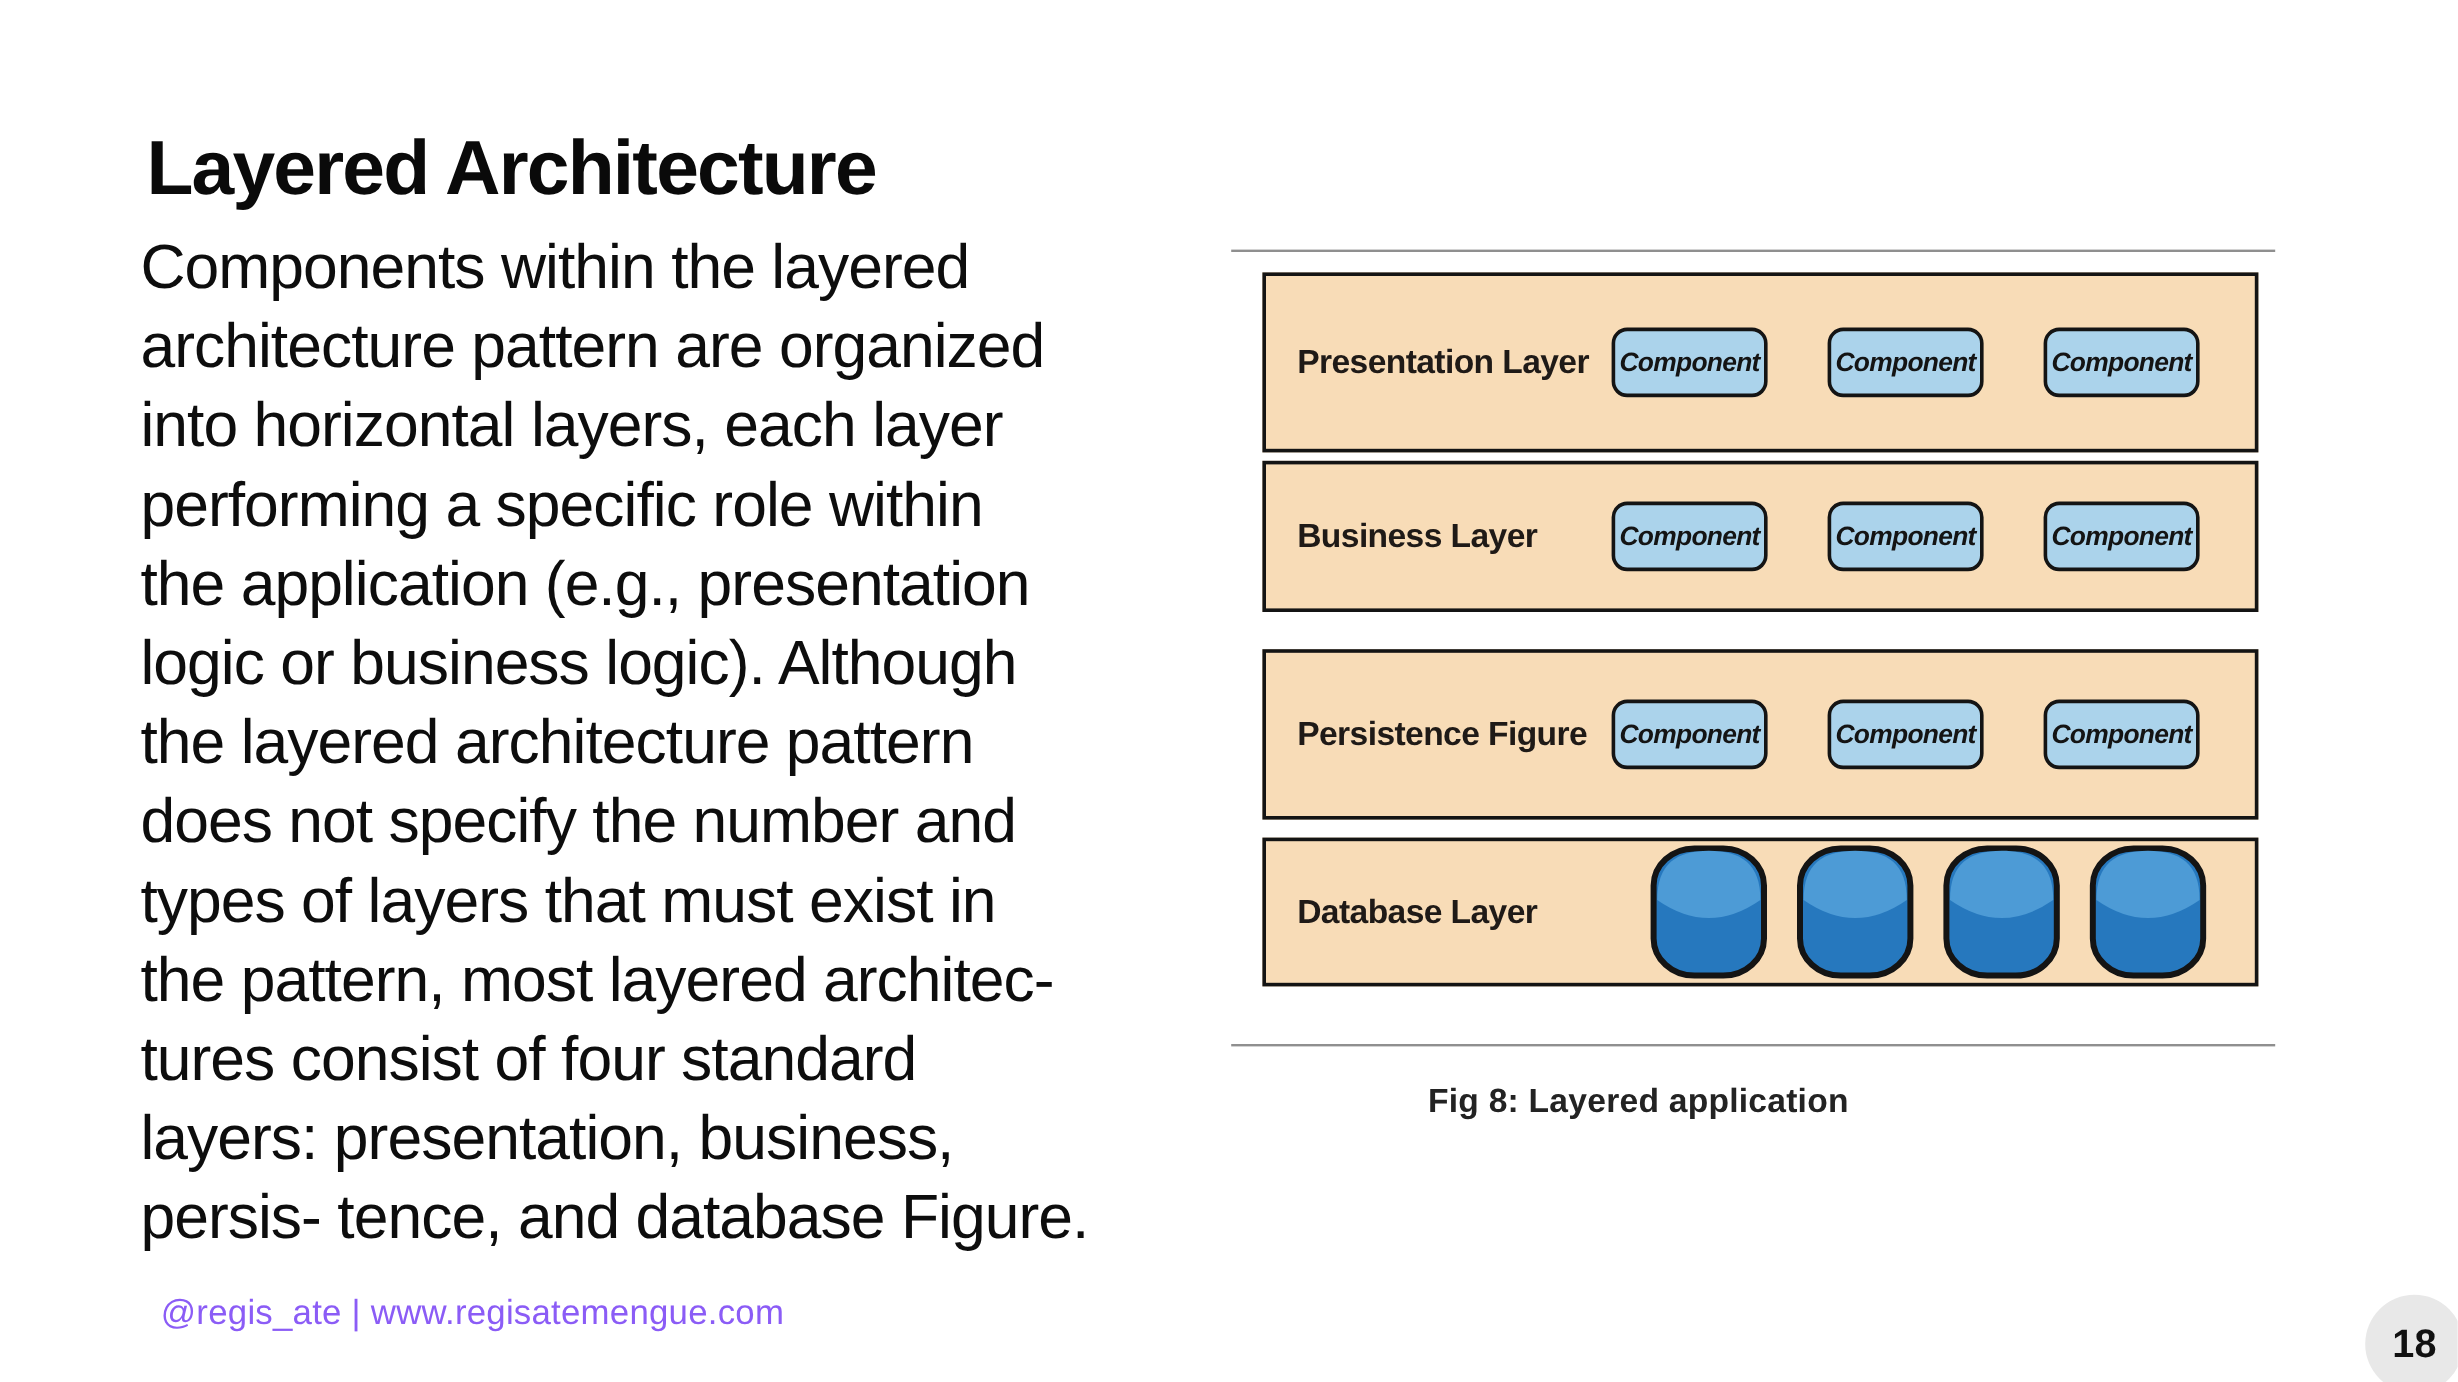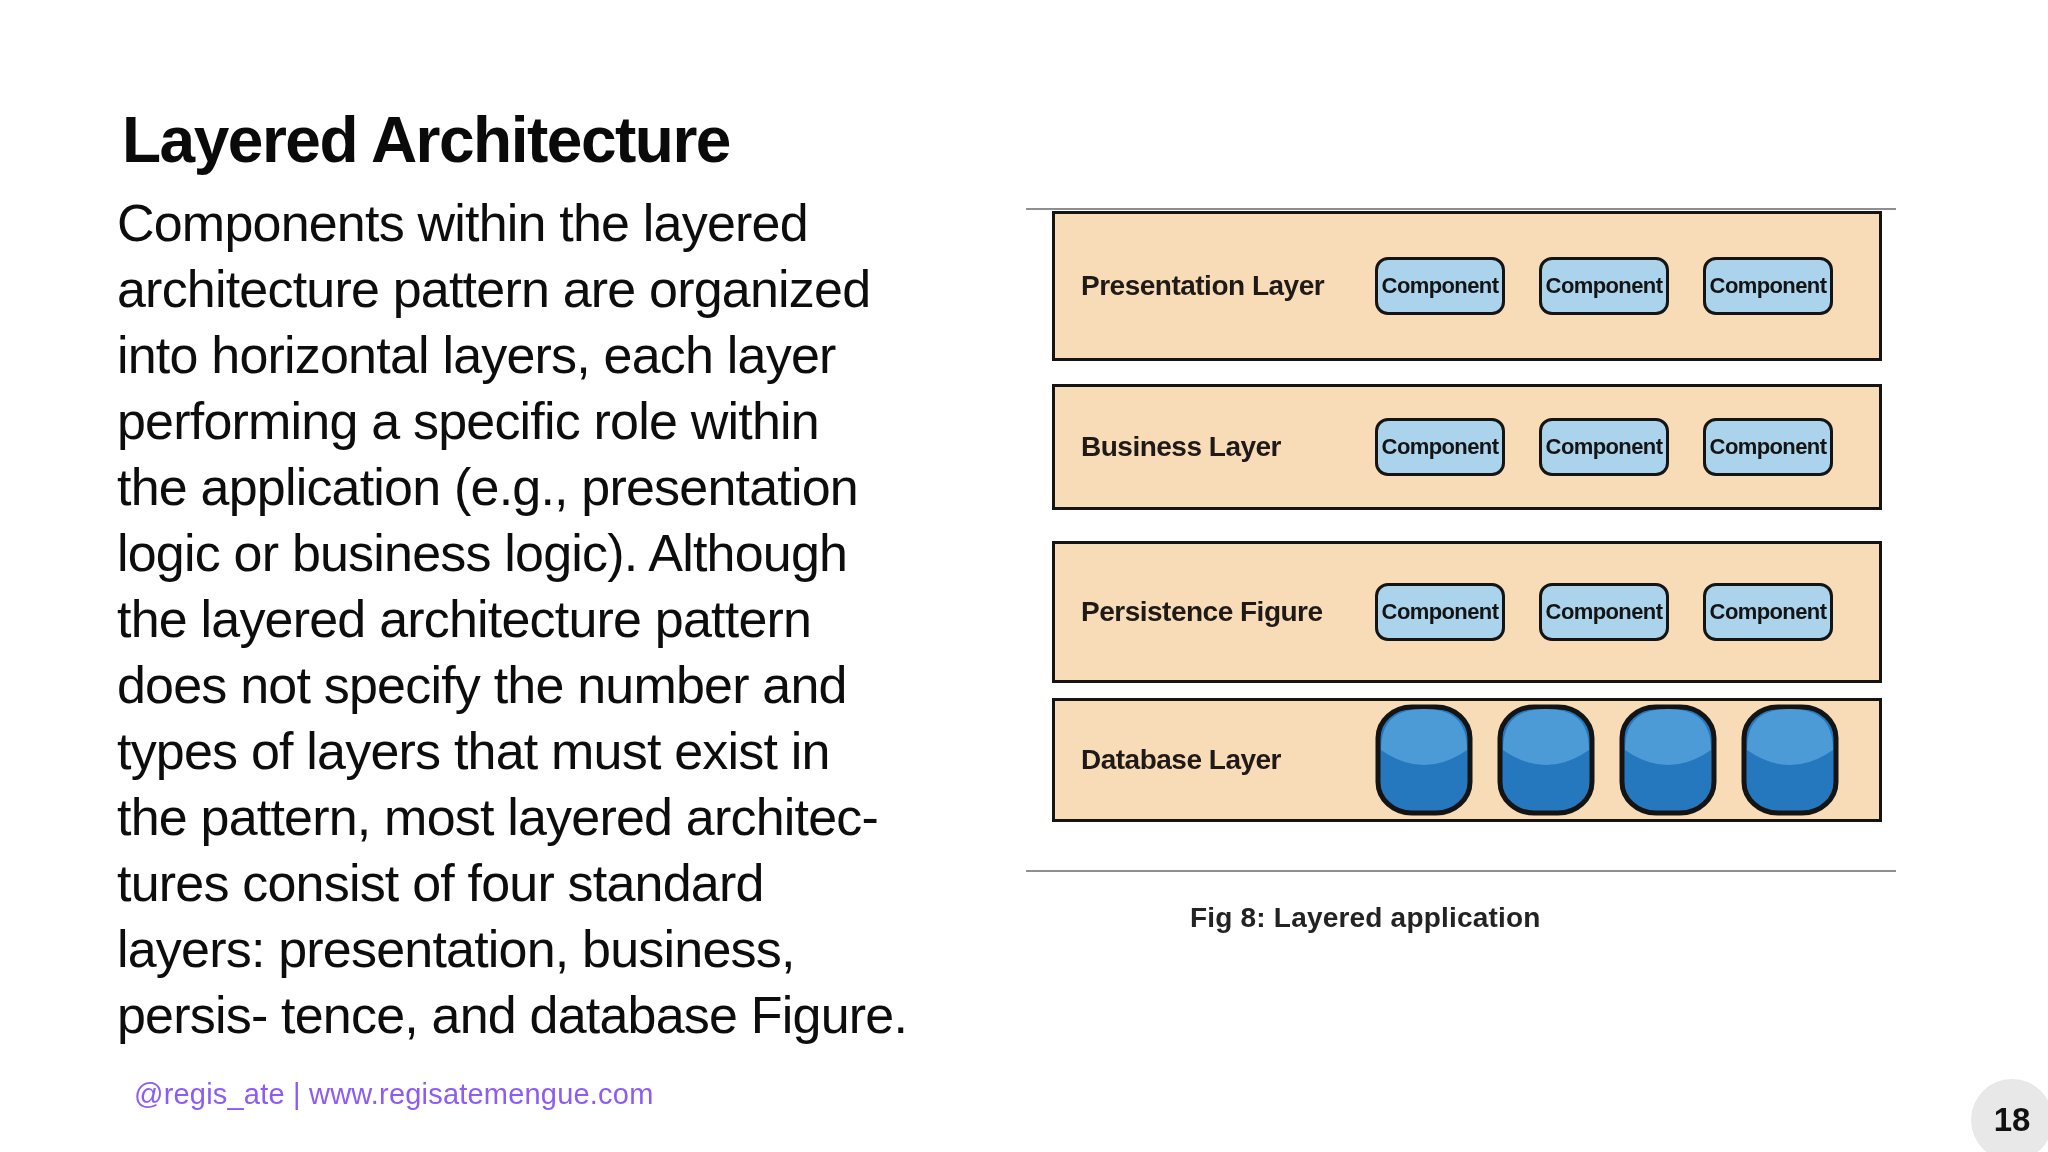--- a/index.html
+++ b/index.html
@@ -75,39 +75,40 @@
   .layer-box {
     position: absolute;
     left: 1052px;
     width: 830px;
     background: var(--layer-bg, #F8DCB7);
     border: 3px solid var(--outline, #141414);
     box-sizing: border-box;
     display: flex;
     align-items: center;
   }
-  .layer-presentation { top: 211px; height: 150px; }
+  .layer-presentation { top: 227px; height: 150px; }
   .layer-business     { top: 384px; height: 126px; }
   .layer-persistence  { top: 541px; height: 142px; }
   .layer-database     { top: 698px; height: 124px; }
 
   .layer-label {
     margin-left: 26px;
     font-size: 28px;
     font-weight: bold;
     letter-spacing: -0.5px;
     color: #1f1a17;
     white-space: nowrap;
   }
   .component-row {
     margin-left: auto;
     margin-right: 46px;
     display: flex;
-    gap: 34px;
+    gap: 50px;
     align-items: flex-start;
+    font-style: italic;
   }
   .component-box {
     width: 130px;
     height: 58px;
     background: var(--component-bg, #ABD3EB);
     border: 3px solid var(--outline, #141414);
     border-radius: 13px;
     box-sizing: border-box;
     display: flex;
     align-items: center;

